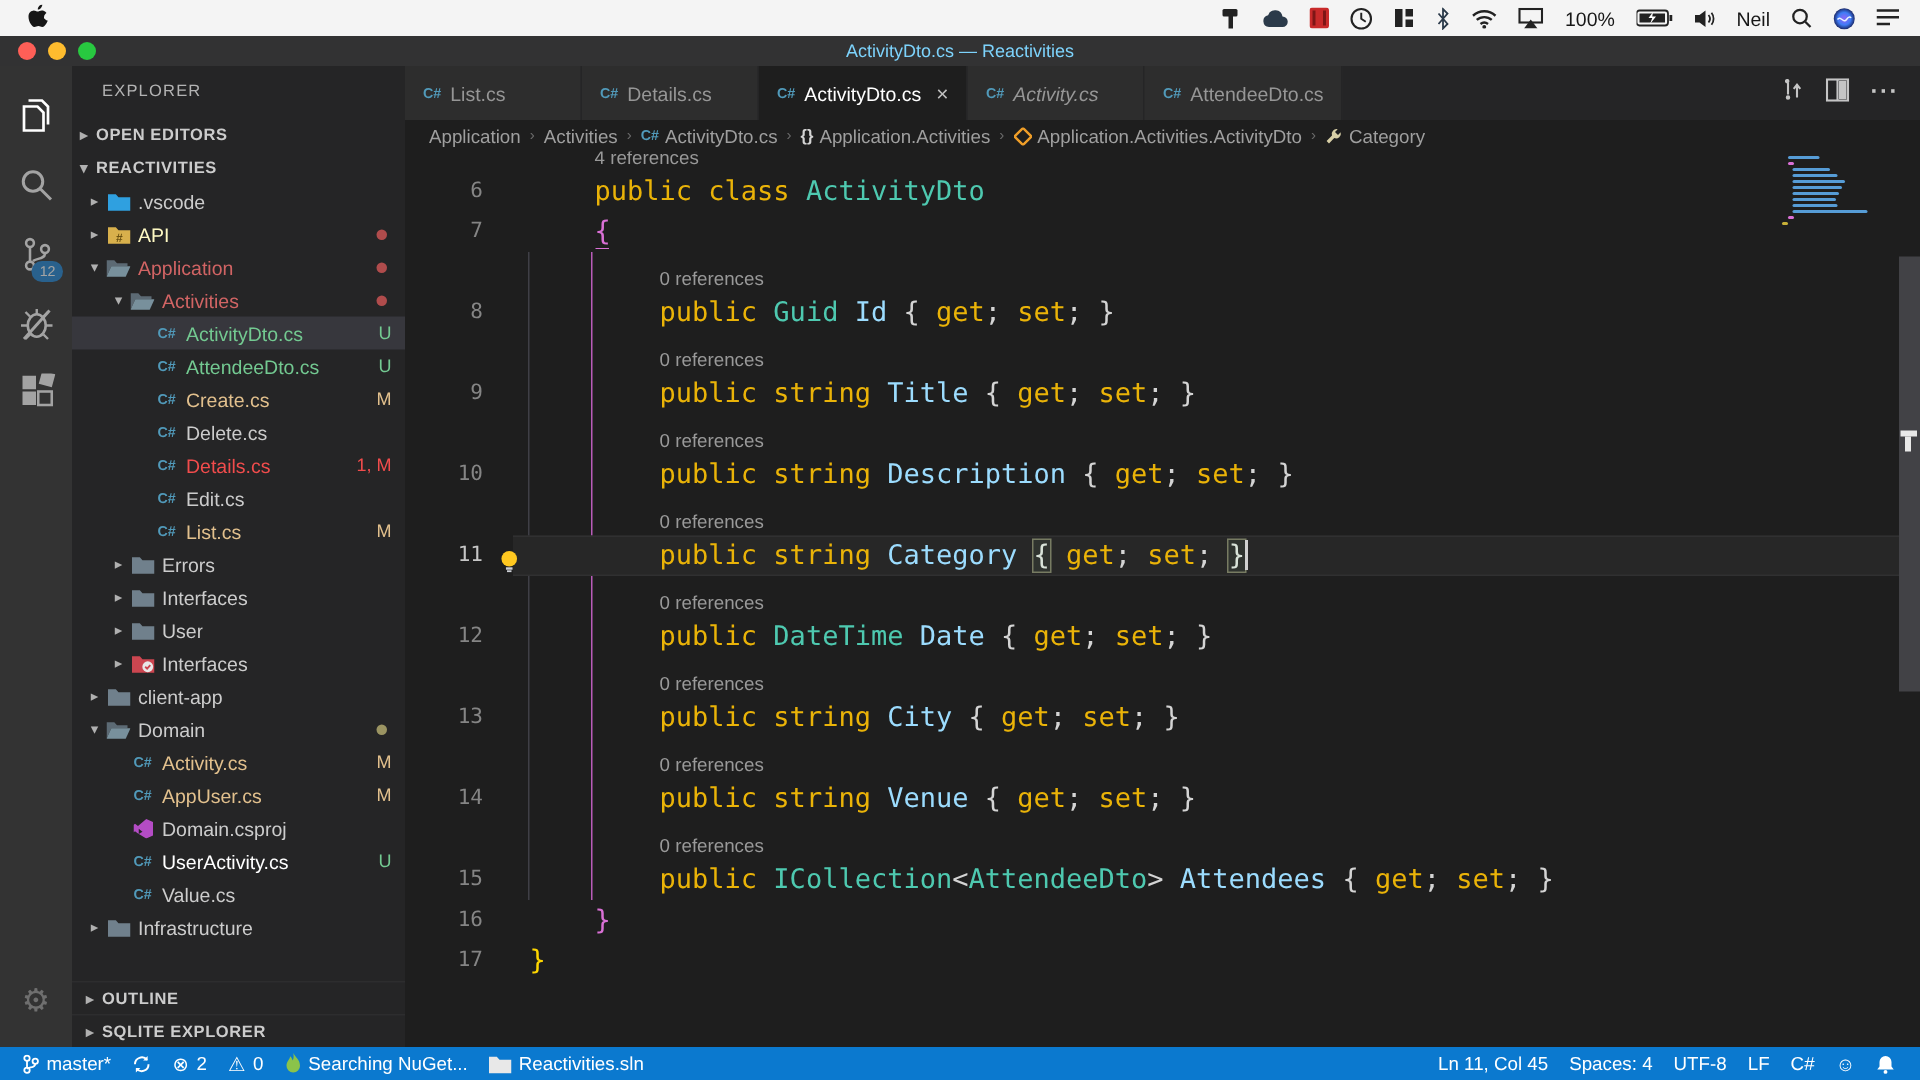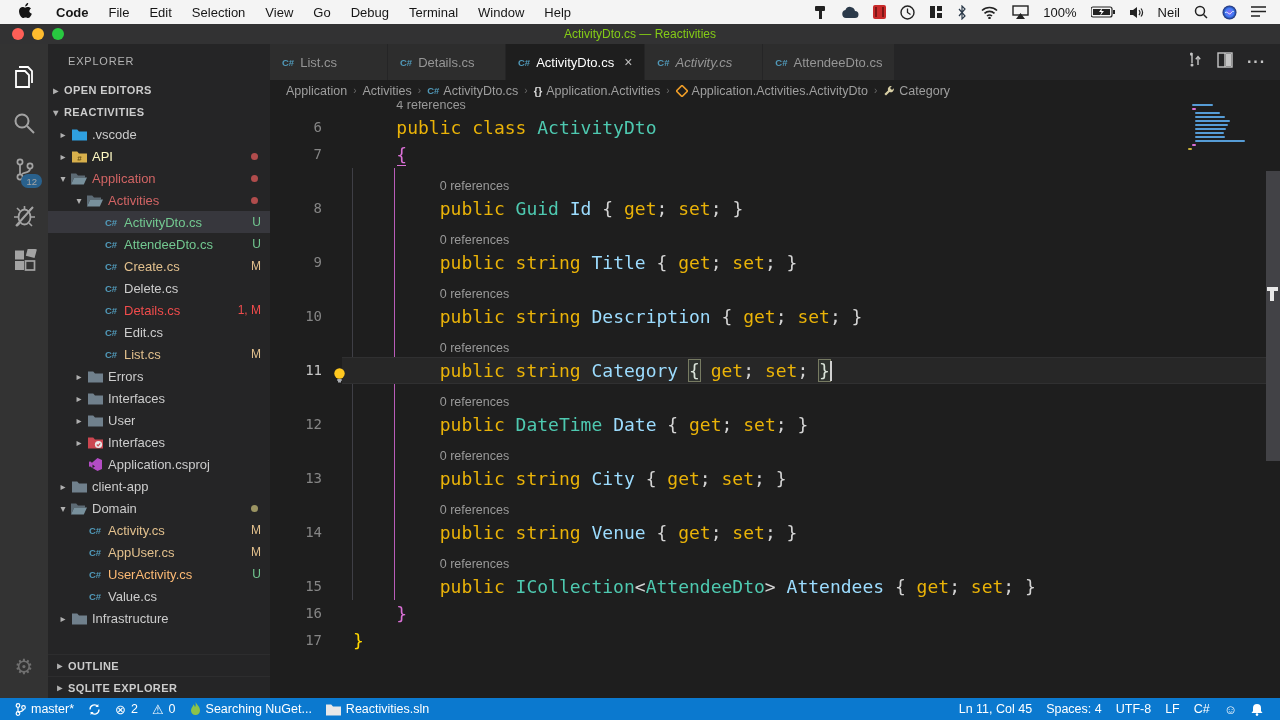--- a/index.html
+++ b/index.html
@@ -8,21 +8,21 @@
   
   .menubar { position:absolute; left:0; top:0; width:1280px; height:24px; background:#f4f4f4;
              display:flex; align-items:center; font-size:13px; color:#161616; }
   .menubar .apple { margin:0 14px 0 18px; }
   .menu-item { padding:0 10px; }
   .menu-item.bold { font-weight:bold; }
   .menubar-right { margin-left:auto; display:flex; align-items:center; gap:14px; padding-right:14px; }
   .mb-ic { display:inline-flex; align-items:center; }
   
   .titlebar { position:absolute; left:0; top:24px; width:1280px; height:20px; background:#323233;
-              display:flex; align-items:center; justify-content:center; color:#84cc16; font-size:12px; }
+              display:flex; align-items:center; justify-content:center; color:#7dd3fc; font-size:12px; }
   .lights { position:absolute; left:12px; top:4px; display:flex; gap:8px; }
   .light { width:12px; height:12px; border-radius:50%; }
   
   .workbench { position:absolute; left:0; top:44px; width:1280px; height:654px; display:flex; }
   .activitybar { width:48px; background:#333333; display:flex; flex-direction:column; align-items:center; padding-top:10px; }
   .ab-item { width:48px; height:46px; display:flex; align-items:center; justify-content:center; position:relative; opacity:.55; }
   .ab-item.active { opacity:1; }
   .ab-badge { position:absolute; right:6px; bottom:4px; background:#2188d8; color:#fff; border-radius:9px;
               font-size:9.5px; padding:1.5px 5px; }
   .ab-gear { margin-top:auto; margin-bottom:8px; font-size:21px; color:#a0a0a0; }
@@ -93,21 +93,20 @@
 </style>
 </head>
 <body>
 
 <div class="menubar">
   <span class="apple">
     <svg width="14" height="16" viewBox="0 0 14 16">
         <path fill="#161616" d="M11.3 8.6c0-2 1.6-2.9 1.7-3-.9-1.4-2.4-1.6-2.9-1.6-1.2-.1-2.4.7-3 .7-.6 0-1.6-.7-2.6-.7C3.1 4.1 1 5.2 1 8.1c0 1.8.7 3.7 1.5 4.9.7 1 1.5 2.1 2.5 2 1 0 1.4-.6 2.6-.6 1.2 0 1.5.6 2.6.6 1.1 0 1.8-1 2.5-2 .8-1.1 1.1-2.2 1.1-2.3-.1 0-2.5-.9-2.5-2.1zM9.4 2.2c.5-.7.9-1.6.8-2.2-.8 0-1.7.5-2.2 1.2-.5.6-.9 1.5-.8 2.2.9.1 1.7-.5 2.2-1.2z"></path>
       </svg>
   </span>
-  <span id="menu-items"><span class="menu-item bold">Code</span><span class="menu-item">File</span><span class="menu-item">Edit</span><span class="menu-item">Selection</span><span class="menu-item">View</span><span class="menu-item">Go</span><span class="menu-item">Debug</span><span class="menu-item">Terminal</span><span class="menu-item">Window</span><span class="menu-item">Help</span></span>
   <span class="menubar-right">
     <span class="mb-ic">
         <svg width="14" height="15">
           <rect x="2" y="1" width="10" height="5" rx="1" fill="#222"></rect>
           <rect x="6" y="5" width="3" height="9" fill="#222"></rect>
         </svg>
       </span>
     <span class="mb-ic">
         <svg width="18" height="13">
           <path fill="#2b3a4a" d="M14 12H5a4 4 0 0 1-.6-7.9A5 5 0 0 1 14 5a3.5 3.5 0 0 1 0 7z"></path>
@@ -382,29 +381,20 @@
           <span class="chev">▸</span>
           <span class="ficon">
             <svg width="15" height="13">
               <path fill="#cc4650" d="M0 1.5h5.2l1.8 2H15v9H0z"></path>
               <circle cx="10.5" cy="8.5" r="3.6" fill="#e8e8e8"></circle>
               <path d="M8.8 8.5l1.3 1.3 2.1-2.4" stroke="#cc4650" stroke-width="1.2" fill="none"></path>
             </svg>
           </span>
           <span class="lbl" style="">Interfaces</span>
         </div>
-        <div class="trow" style="padding-left:24px">
-          <span class="chev"></span>
-          <span class="ficon">
-            <svg width="13" height="13">
-              <path fill="#b44cc5" d="M8.5 0L3 4.7 1 3.2 0 4v5l1-.8 2 1.5L8.5 13 13 11V2zM3.5 6.5L6 8.5 3.5 10z"></path>
-            </svg>
-          </span>
-          <span class="lbl" style="color:#cccccc">Application.csproj</span>
-        </div>
         <div class="trow" style="padding-left:8px">
           <span class="chev">▸</span>
           <span class="ficon">
             <svg width="15" height="13">
               <path fill="#70808c" d="M0 1.5h5.2l1.8 2H15v9H0z"></path>
             </svg>
           </span>
           <span class="lbl" style="">client-app</span>
         </div>
         <div class="trow" style="padding-left:8px">
@@ -430,23 +420,32 @@
           <span class="chev"></span>
           <span class="ficon">
             <span class="csicon">C#</span>
           </span>
           <span class="lbl" style="color:#e2c08d">AppUser.cs</span>
           <span class="badge" style="color:#e2c08d">M</span>
         </div>
         <div class="trow" style="padding-left:24px">
           <span class="chev"></span>
           <span class="ficon">
-            <span class="csicon">C#</span>
-          </span>
-          <span class="lbl" style="color:#fdba74">UserActivity.cs</span>
+            <svg width="13" height="13">
+              <path fill="#b44cc5" d="M8.5 0L3 4.7 1 3.2 0 4v5l1-.8 2 1.5L8.5 13 13 11V2zM3.5 6.5L6 8.5 3.5 10z"></path>
+            </svg>
+          </span>
+          <span class="lbl" style="color:#cccccc">Domain.csproj</span>
+        </div>
+        <div class="trow" style="padding-left:24px">
+          <span class="chev"></span>
+          <span class="ficon">
+            <span class="csicon">C#</span>
+          </span>
+          <span class="lbl" style="color:#ffffff">UserActivity.cs</span>
           <span class="badge" style="color:#73c991">U</span>
         </div>
         <div class="trow" style="padding-left:24px">
           <span class="chev"></span>
           <span class="ficon">
             <span class="csicon">C#</span>
           </span>
           <span class="lbl" style="color:#cccccc">Value.cs</span>
         </div>
         <div class="trow" style="padding-left:8px">

